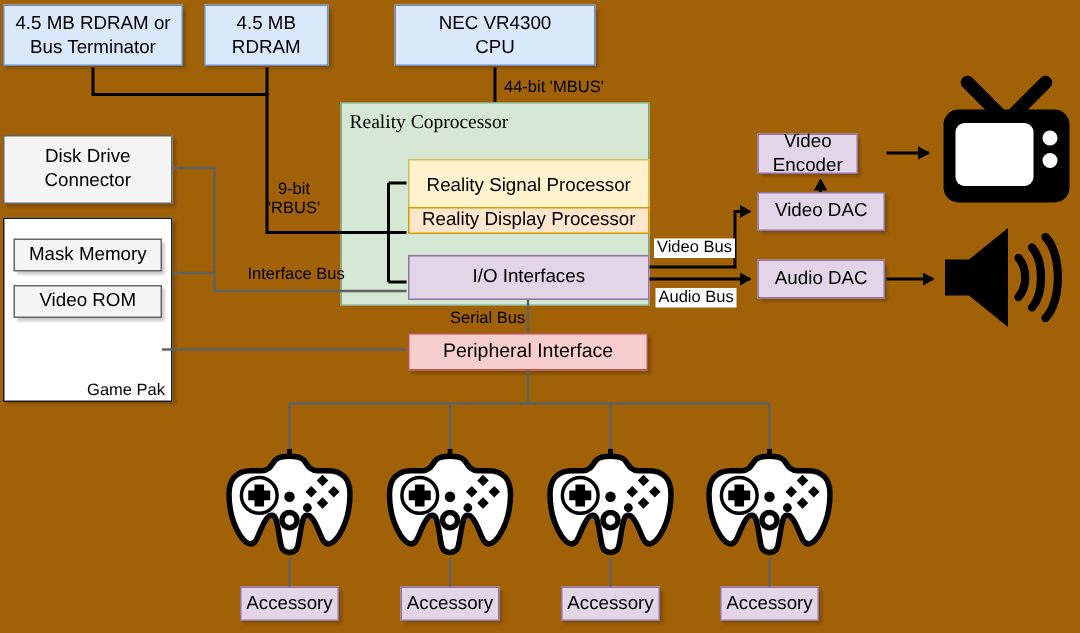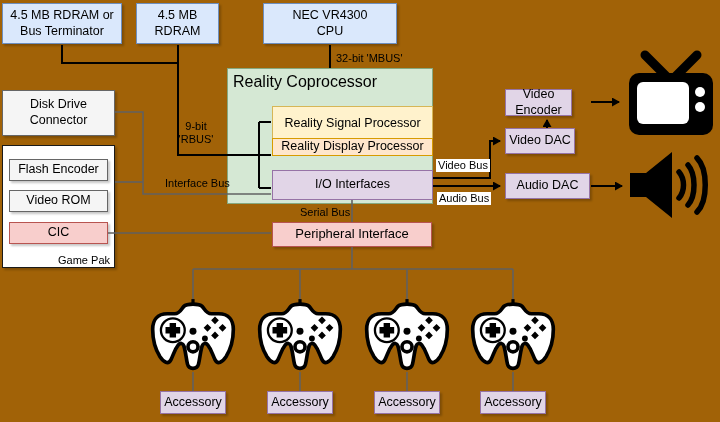--- a/index.html
+++ b/index.html
@@ -14,63 +14,62 @@
   .whitebox{background:#ffffff;border:1px solid #1a1a1a;}
   .greenbox{background:#d5e8d4;border:1px solid #86a87f;}
   .yellowbox{background:#fff2cc;border:1px solid #d6b656;}
   .orangebox{background:#ffe6cc;border:1px solid #d79b00;}
   .purplebox{background:#e1d5e7;border:1px solid #9673a6;}
   .pinkbox{background:#f8cecc;border:1px solid #b85450;}
   .buslabel{position:absolute;font-size:11px;color:#000;white-space:pre-line;
             text-align:center;line-height:1.2;}
   .wht{background:#ffffff;padding:0 2px;}
   .cornerlabel{position:absolute;font-size:11px;color:#000;text-align:right;}
-  .grouplabel{position:absolute;font-size:16px;color:#000;}
+  .grouplabel{position:absolute;font-size:13px;color:#000;font-family:Liberation Serif, serif;}
   .wires{position:absolute;left:0;top:0;z-index:5;pointer-events:none;}
   .icon{position:absolute;z-index:6;}
 </style>
 </head>
 <body>
 
 <div class="canvas">
 
   <div class="node blue shadow" style="left:2px;top:3px;width:120px;height:41px">4.5 MB RDRAM or
 Bus Terminator</div>
   <div class="node blue shadow" style="left:136px;top:3px;width:83px;height:41px">4.5 MB
 RDRAM</div>
   <div class="node blue shadow" style="left:263px;top:3px;width:134px;height:41px">NEC VR4300
 CPU</div>
 
   <div class="node graybox shadow" style="left:2px;top:90px;width:113px;height:46px">Disk Drive
 Connector</div>
 
   <div class="node whitebox shadow" style="left:2px;top:145px;width:113px;height:123px"></div>
-  <div class="node graybox shadow" style="left:9px;top:159px;width:99px;height:22px">Flash Encoder</div>
+  <div class="node graybox shadow" style="left:9px;top:159px;width:99px;height:22px">Mask Memory</div>
   <div class="node graybox shadow" style="left:9px;top:190px;width:99px;height:22px">Video ROM</div>
-  <div class="node pinkbox shadow" style="left:9px;top:222px;width:99px;height:22px">CIC</div>
   <div class="cornerlabel" style="left:38px;top:254px;width:72px">Game Pak</div>
 
   <div class="node greenbox" style="left:227px;top:68px;width:206px;height:136px"></div>
   <div class="grouplabel" style="left:233px;top:73px">Reality Coprocessor</div>
   <div class="node yellowbox" style="left:272px;top:106px;width:161px;height:36px">Reality Signal Processor</div>
   <div class="node orangebox" style="left:272px;top:138px;width:161px;height:18px">Reality Display Processor</div>
   <div class="node purplebox" style="left:272px;top:170px;width:161px;height:30px">I/O Interfaces</div>
 
   <div class="node pinkbox shadow" style="left:272px;top:222px;width:160px;height:25px;font-size:13px">Peripheral Interface</div>
 
   <div class="node purplebox shadow" style="left:505px;top:89px;width:67px;height:27px">Video Encoder</div>
-  <div class="node purplebox shadow" style="left:505px;top:128px;width:70px;height:26px">Video DAC</div>
+  <div class="node purplebox shadow" style="left:505px;top:128px;width:85px;height:26px">Video DAC</div>
   <div class="node purplebox shadow" style="left:505px;top:173px;width:85px;height:26px">Audio DAC</div>
 
   <div class="node purplebox shadow" style="left:160px;top:391px;width:66px;height:23px">Accessory</div>
   <div class="node purplebox shadow" style="left:267px;top:391px;width:66px;height:23px">Accessory</div>
   <div class="node purplebox shadow" style="left:374px;top:391px;width:66px;height:23px">Accessory</div>
   <div class="node purplebox shadow" style="left:480px;top:391px;width:66px;height:23px">Accessory</div>
 
-  <div class="buslabel" style="left:336px;top:52px">32-bit 'MBUS'</div>
+  <div class="buslabel" style="left:336px;top:52px">44-bit 'MBUS'</div>
   <div class="buslabel" style="left:178px;top:120px;width:36px">9-bit
 'RBUS'</div>
   <div class="buslabel" style="left:165px;top:177px">Interface Bus</div>
   <div class="buslabel" style="left:300px;top:206px">Serial Bus</div>
   <div class="buslabel wht" style="left:436px;top:159px;z-index:7">Video Bus</div>
   <div class="buslabel wht" style="left:437px;top:192px;z-index:7">Audio Bus</div>
 
   <svg class="wires" width="720" height="422">
     <defs>
       <marker id="arrow" markerWidth="9" markerHeight="9" refX="7" refY="4.5" orient="auto" markerUnits="userSpaceOnUse">

